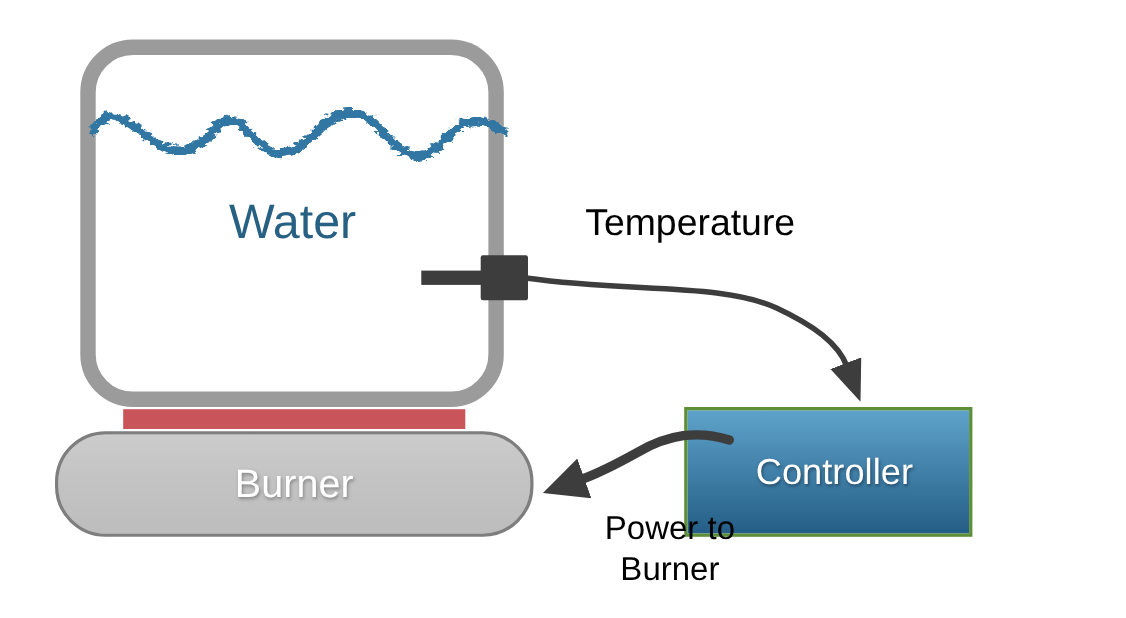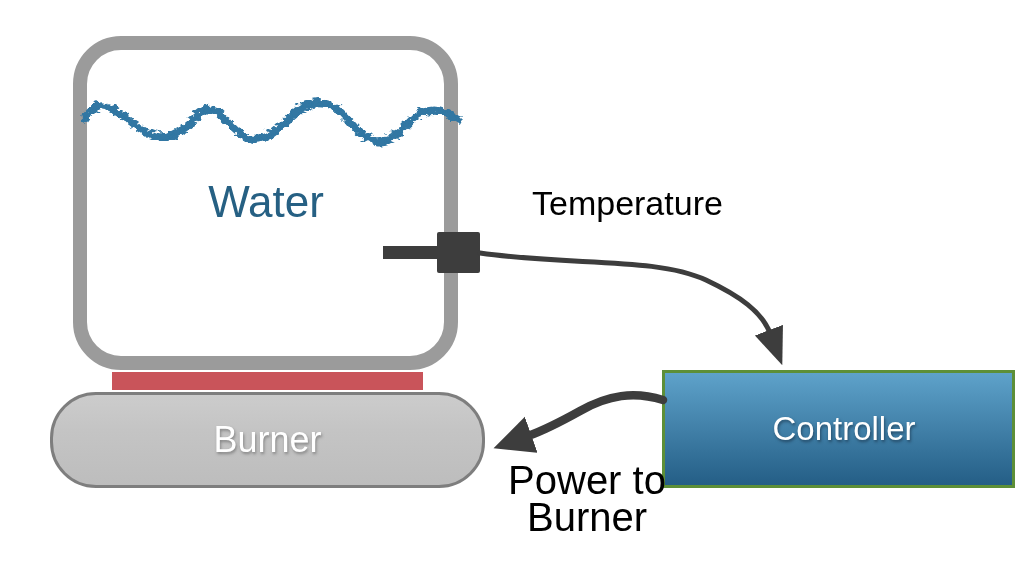--- a/index.html
+++ b/index.html
@@ -46,21 +46,21 @@
   }
   .burner-label {
     color: var(--burner-text);
     font-size: 36px;
     text-shadow: 1px 2px 3px rgba(80,80,80,0.55);
   }
 
   
   .controller {
     position: absolute;
-    left: 662px; top: 370px; width: 353px; height: 118px;
+    left: 622px; top: 370px; width: 262px; height: 118px;
     background: linear-gradient(180deg, var(--controller-top) 0%, var(--controller-bottom) 100%);
     border: 3px solid var(--controller-border);
     display: flex; align-items: center; justify-content: center; padding-left: 11px;
   }
   .controller-label {
     color: var(--controller-text);
     font-size: 33px;
     text-shadow: 1px 2px 3px rgba(20,40,60,0.6);
   }
 
@@ -80,23 +80,23 @@
   
   .temp-label {
     position: absolute;
     left: 497px; top: 185px;
     font-size: 34px; line-height: 37px;
     color: var(--label-text);
     margin-left: 35px;
   }
   .power-label {
     position: absolute;
-    left: 487px; top: 462px; width: 200px;
+    left: 509px; top: 462px; width: 200px;
     text-align: center;
-    font-size: 40px; line-height: 37px;
+    font-size: 30px; line-height: 37px;
     color: var(--label-text);
   }
 
   
   .overlay {
     position: absolute; left: 0; top: 0; width: 1024px; height: 562px;
     pointer-events: none;
   }
   .wave  { stroke: var(--water-wave); fill: none; stroke-width: 7; stroke-linecap: round; stroke-linejoin: round; }
   .wave.thin { stroke-width: 3.5; }

